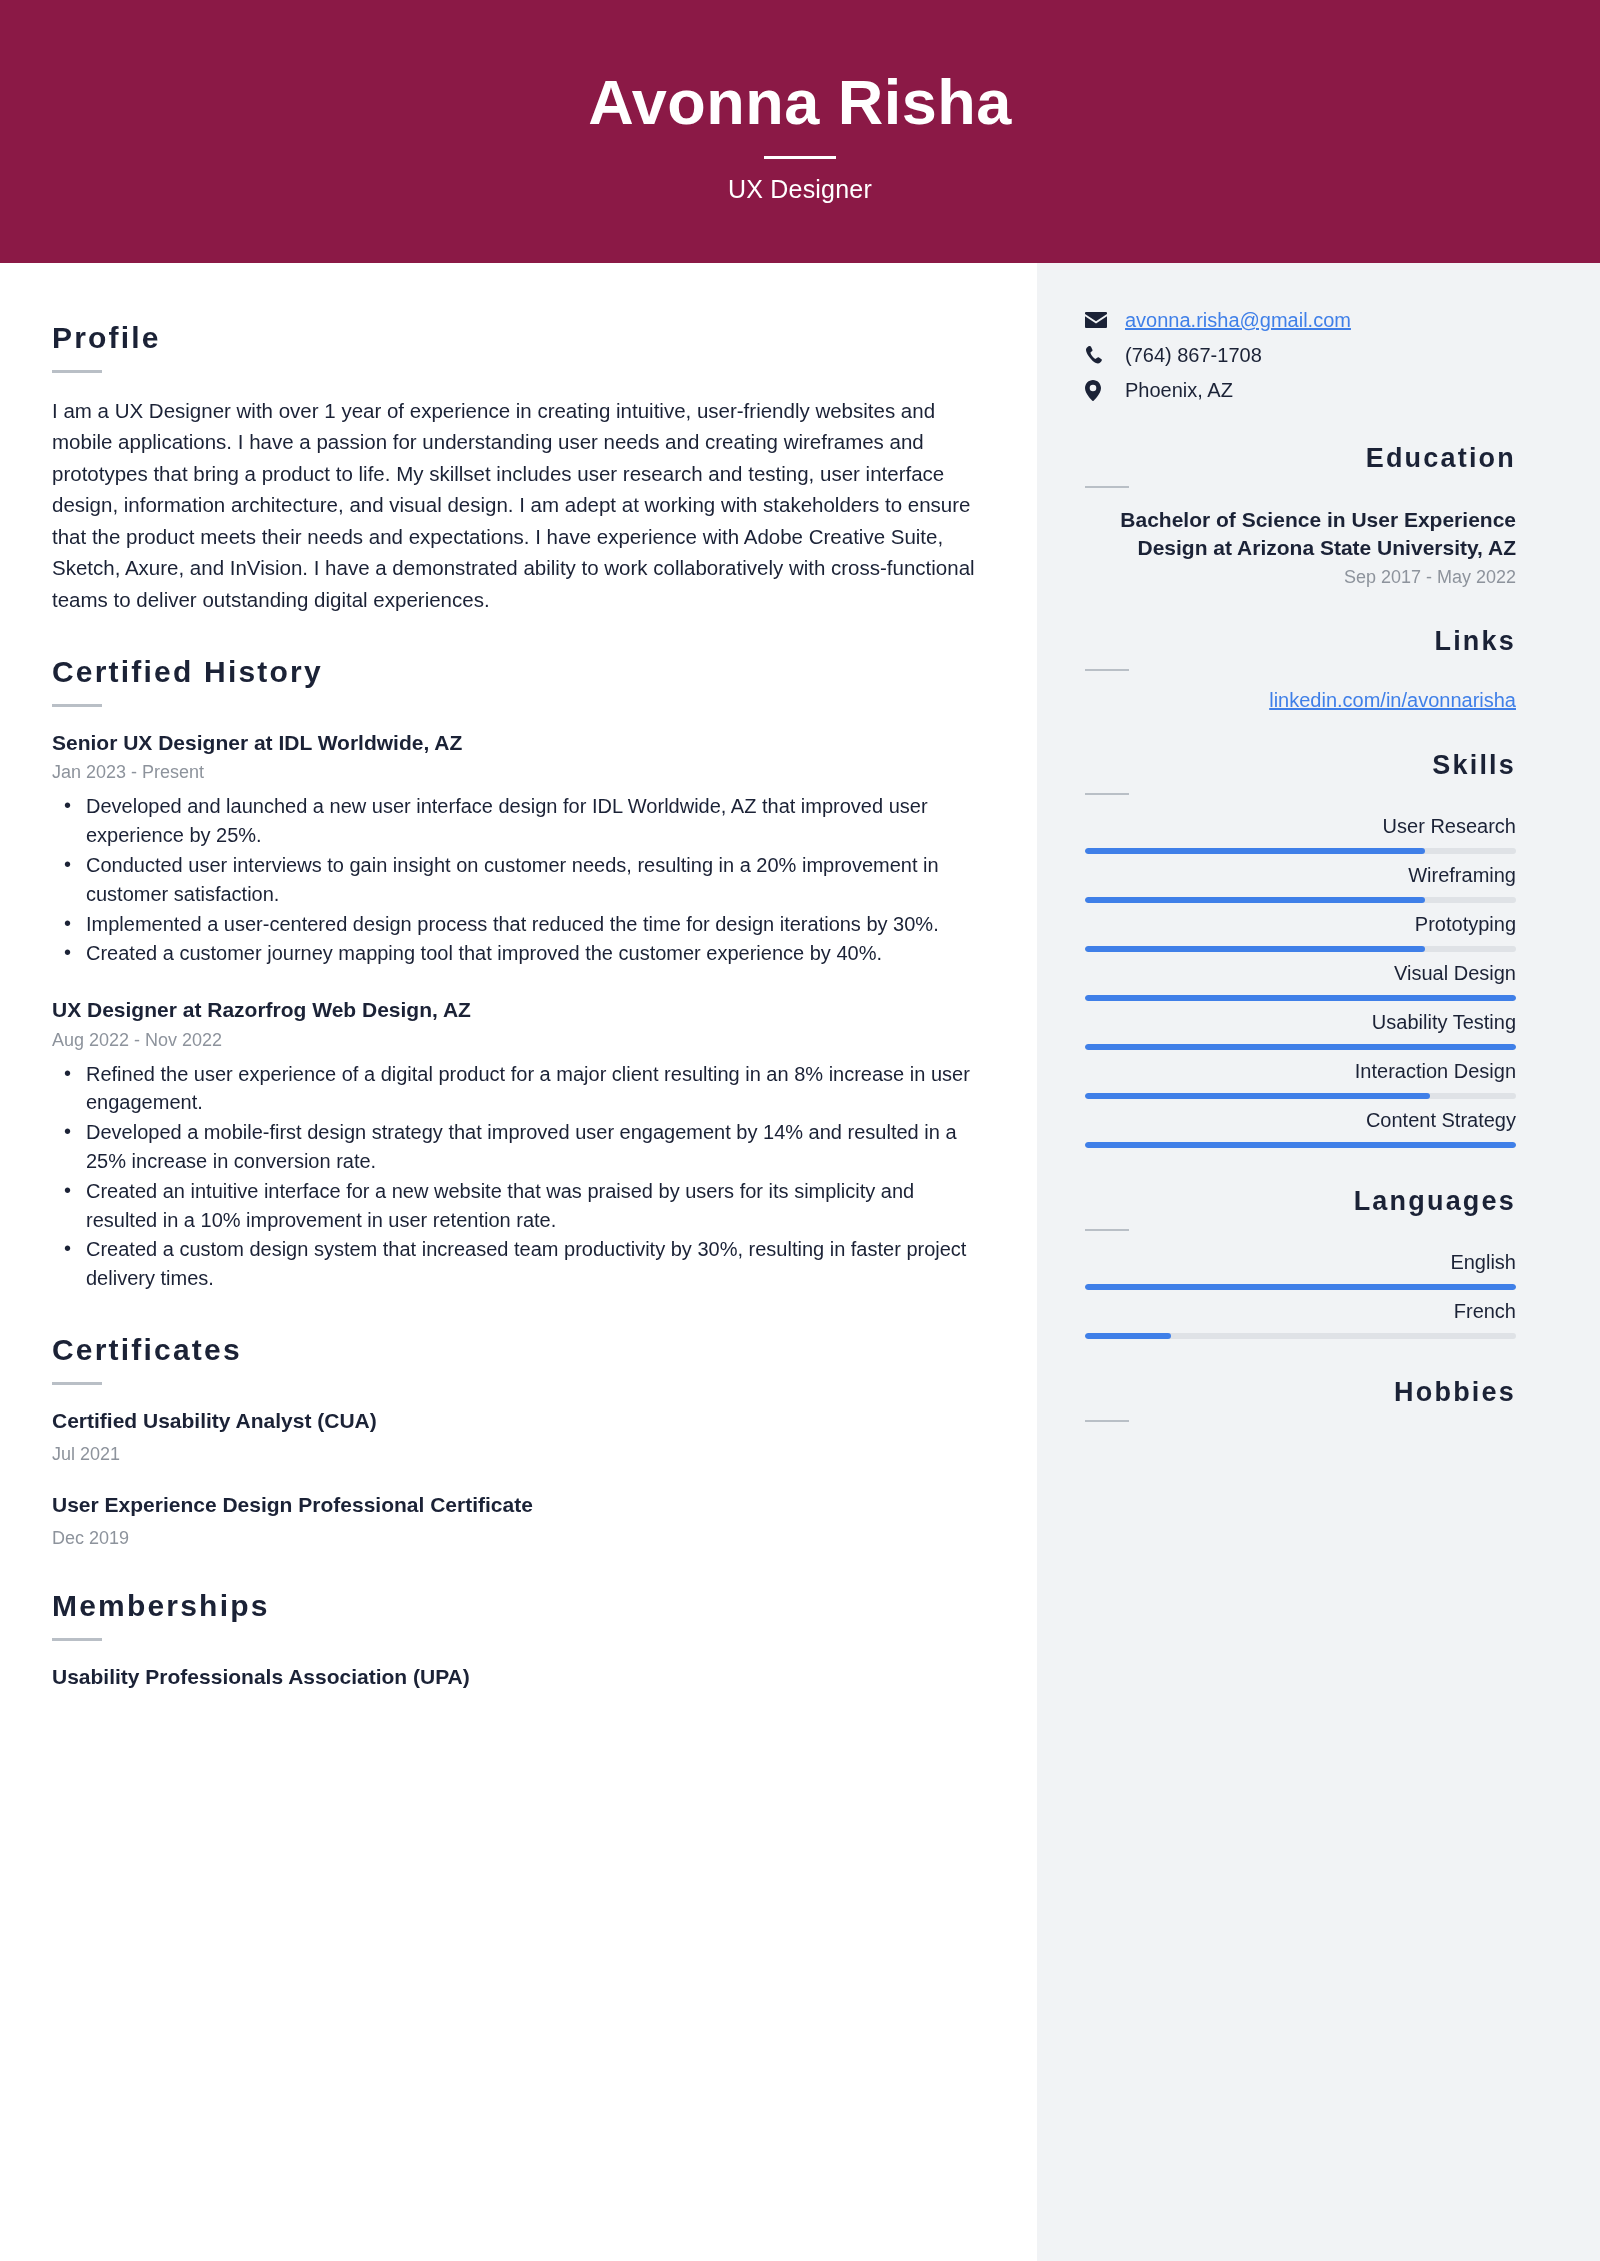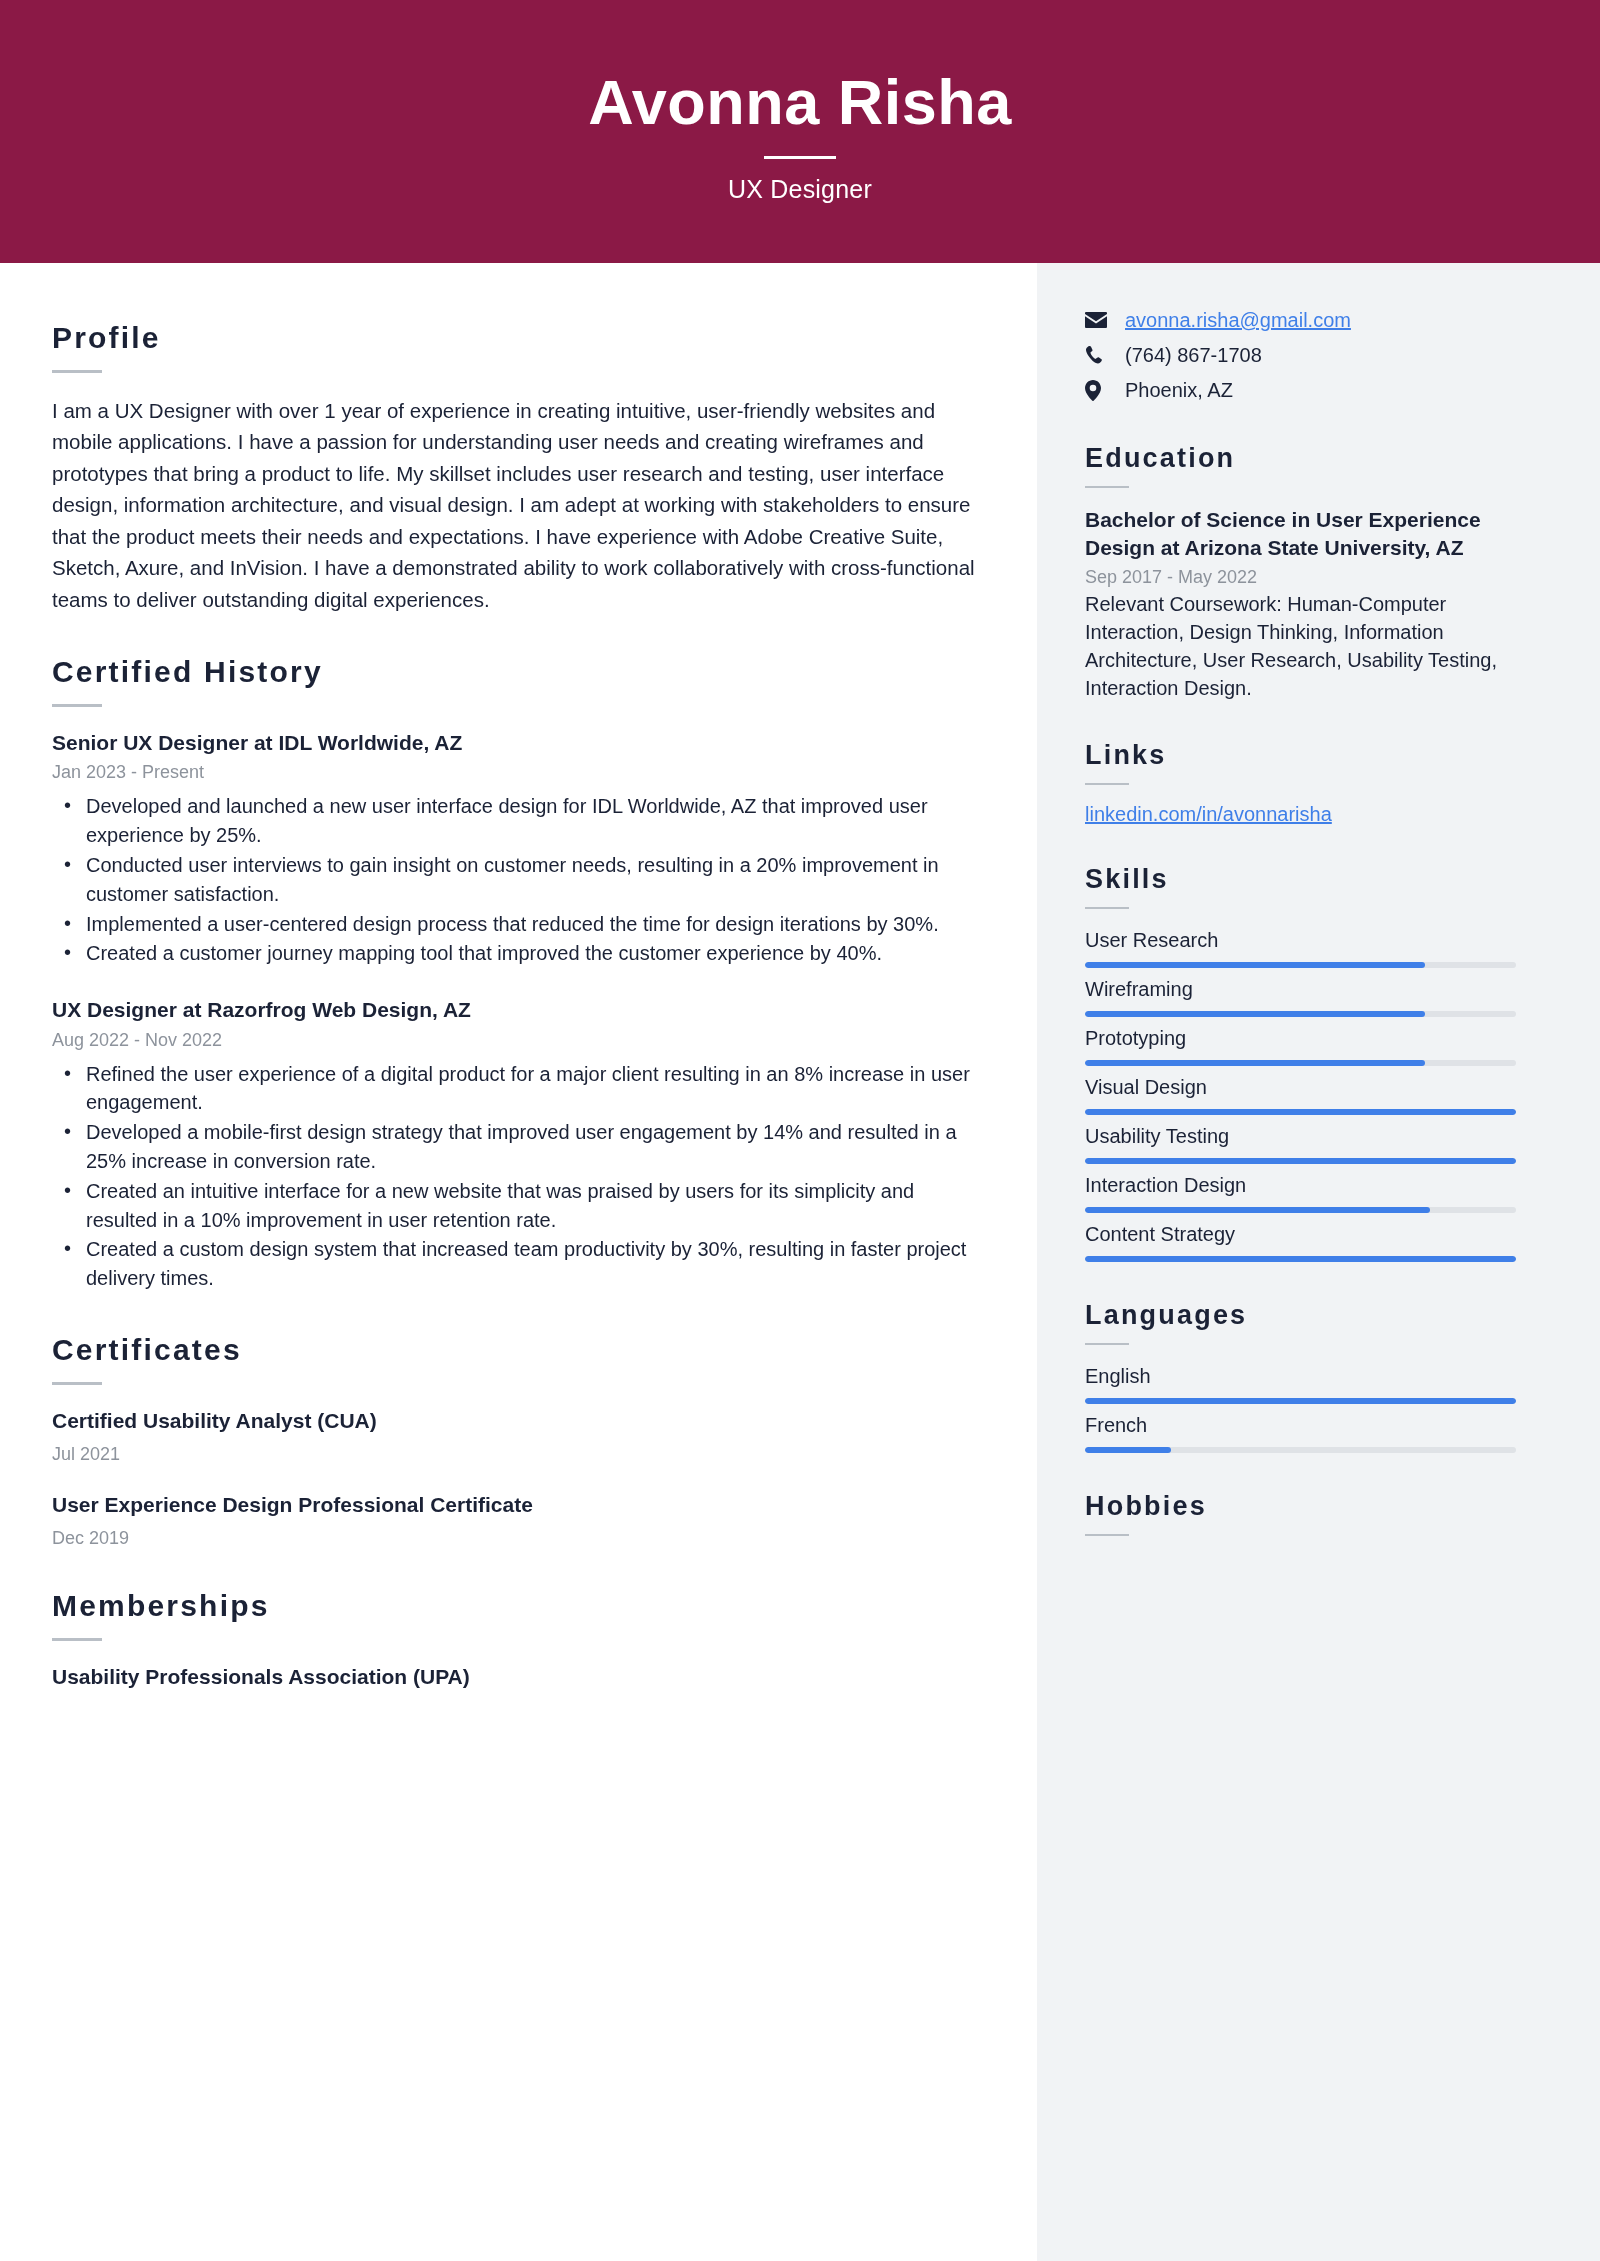--- a/index.html
+++ b/index.html
@@ -217,21 +217,21 @@
     background: #dfe2e6;
     border-radius: 4px;
     overflow: hidden;
   }
   .bar-fill {
     height: 100%;
     background: #3f7fe8;
     border-radius: 4px;
   }
 
-  .side-section { margin-bottom: 38px; }
+  .side-section { margin-bottom: 38px; text-align: right; }
   .side-section:last-child { margin-bottom: 0; }
 </style>
 </head>
 <body>
 
 <div class="page">
 
   <div class="header">
     <div class="header-name">Avonna Risha</div>
     <div class="header-rule"></div>
@@ -324,21 +324,20 @@
           </span>
           <span class="contact-text">Phoenix, AZ</span>
         </div>
       </div>
 
       <div class="side-section">
         <div class="sec-heading">Education</div>
         <div class="sec-rule"></div>
         <div class="edu-title">Bachelor of Science in User Experience Design at Arizona State University, AZ</div>
         <div class="edu-date">Sep 2017 - May 2022</div>
-        <div class="edu-desc">Relevant Coursework: Human-Computer Interaction, Design Thinking, Information Architecture, User Research, Usability Testing, Interaction Design.</div>
       </div>
 
       <div class="side-section">
         <div class="sec-heading">Links</div>
         <div class="sec-rule"></div>
         <a class="link-item" href="#">linkedin.com/in/avonnarisha</a>
       </div>
 
       <div class="side-section">
         <div class="sec-heading">Skills</div>

